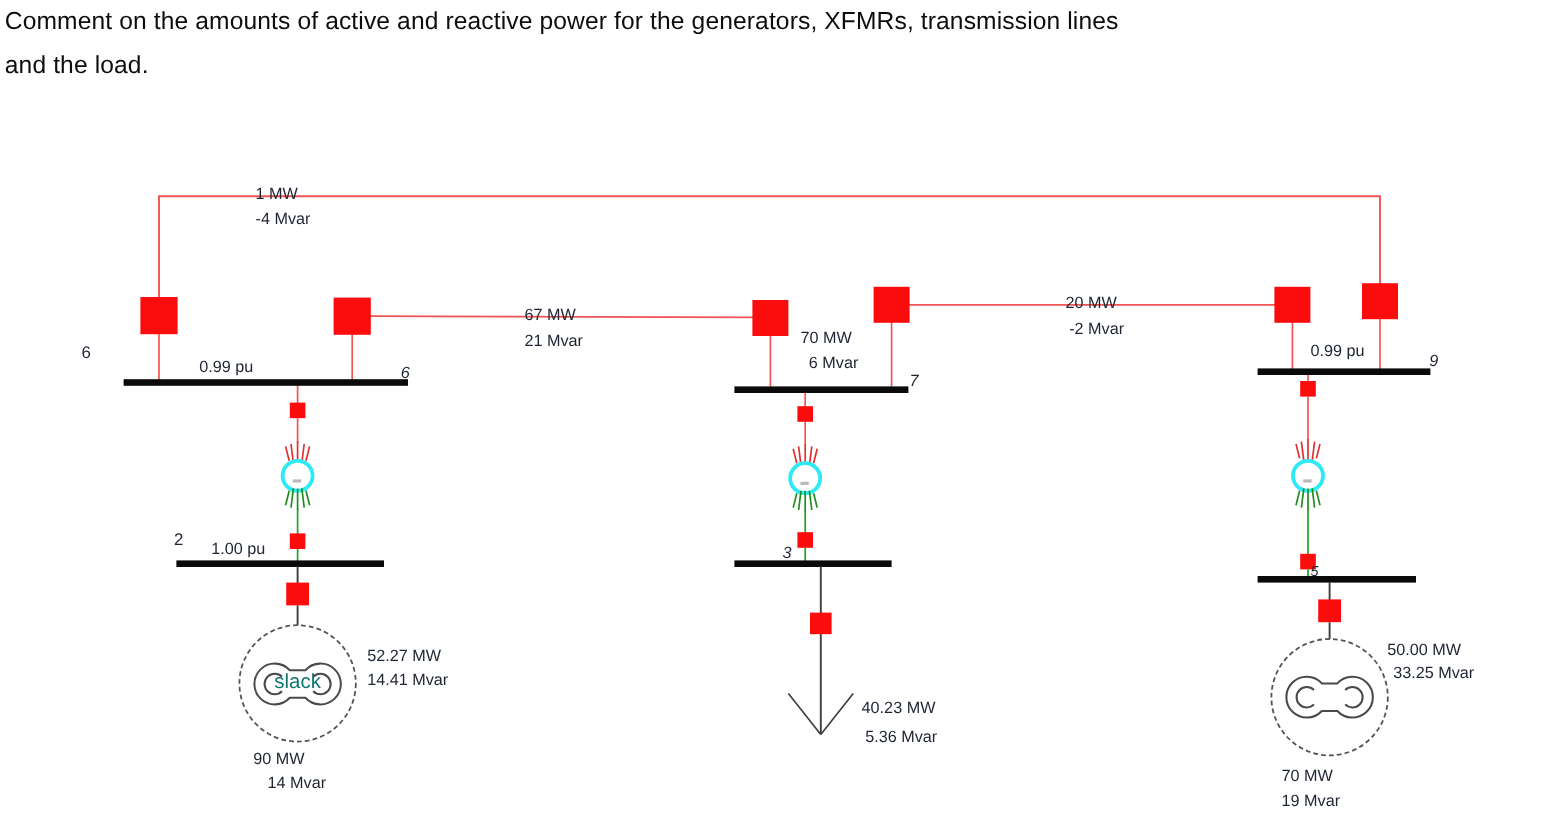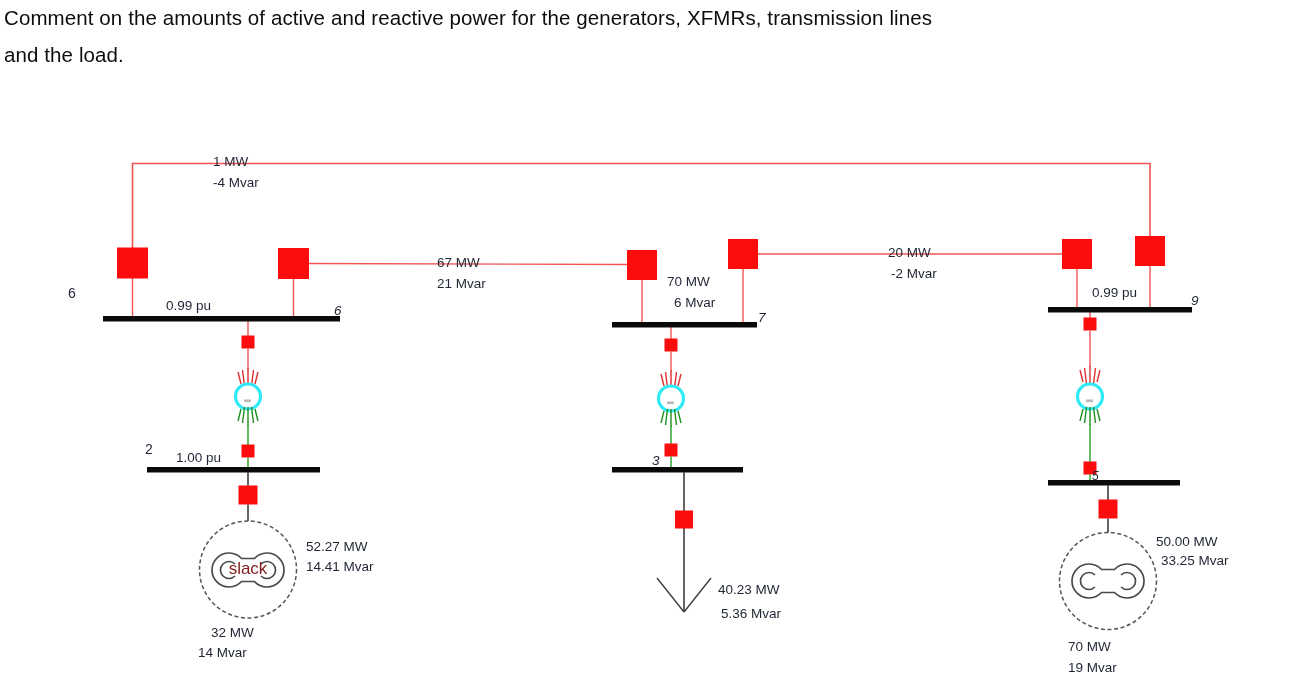--- a/index.html
+++ b/index.html
@@ -13,21 +13,21 @@
   }
   #diagram{position:absolute;left:0;top:0;width:1290px;height:697px;}
   svg{position:absolute;left:0;top:0;}
   .lbl{
     position:absolute;font-size:13.5px;color:#1f2533;white-space:nowrap;line-height:15px;
   }
   .busnum{font-size:14px;}
   .ital{font-style:italic;font-size:13.5px;}
   .small5{font-size:12px;}
   .slack-lbl{
-    position:absolute;font-size:17px;color:#7f1d1d;transform:translate(-50%,-52%);
+    position:absolute;font-size:17px;color:#0f766e;transform:translate(-50%,-52%);
   }
 </style>
 </head>
 <body>
 
 <div>
   <div class="question-line" style="top:6px">Comment on the amounts of active and reactive power for the generators, XFMRs, transmission lines</div>
   <div class="question-line" style="top:43px">and the load.</div>
 </div>
 
@@ -154,22 +154,22 @@
   <div class="lbl ital" style="left:652px;top:453px">3</div>
 
   <div class="lbl" style="left:1092px;top:285px">0.99 pu</div>
   <div class="lbl ital" style="left:1191px;top:293px">9</div>
   <div class="lbl ital small5" style="left:1092px;top:469px">5</div>
 
   <div class="slack-lbl" style="left:248px;top:569px">slack</div>
 
   <div class="lbl" style="left:306px;top:539px">52.27 MW</div>
   <div class="lbl" style="left:306px;top:559px">14.41 Mvar</div>
-  <div class="lbl" style="left:211px;top:625px">32 MW</div>
-  <div class="lbl" style="left:198px;top:645px">14 Mvar</div>
+  <div class="lbl" style="left:211px;top:625px">90 MW</div>
+  <div class="lbl" style="left:223px;top:645px">14 Mvar</div>
 
   <div class="lbl" style="left:1156px;top:534px">50.00 MW</div>
   <div class="lbl" style="left:1161px;top:553px">33.25 Mvar</div>
   <div class="lbl" style="left:1068px;top:639px">70 MW</div>
   <div class="lbl" style="left:1068px;top:660px">19 Mvar</div>
 
   <div class="lbl" style="left:718px;top:582px">40.23 MW</div>
   <div class="lbl" style="left:721px;top:606px">5.36 Mvar</div>
 </div>
 

